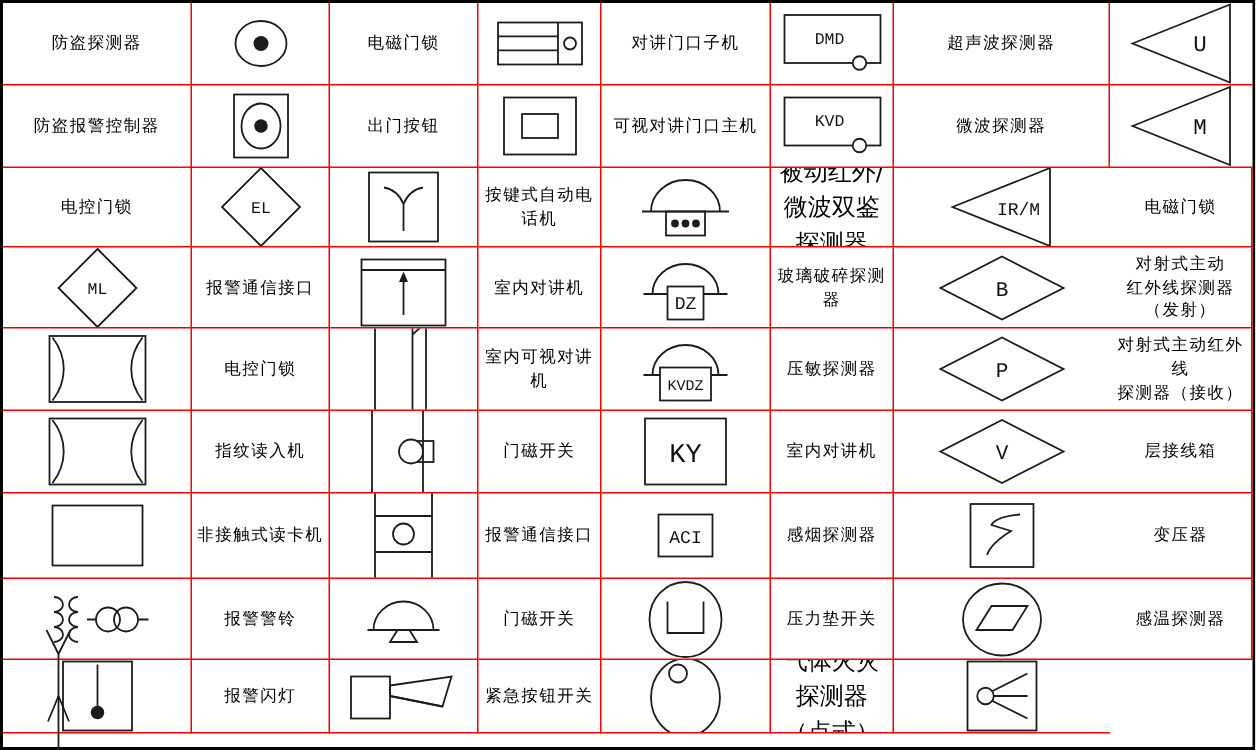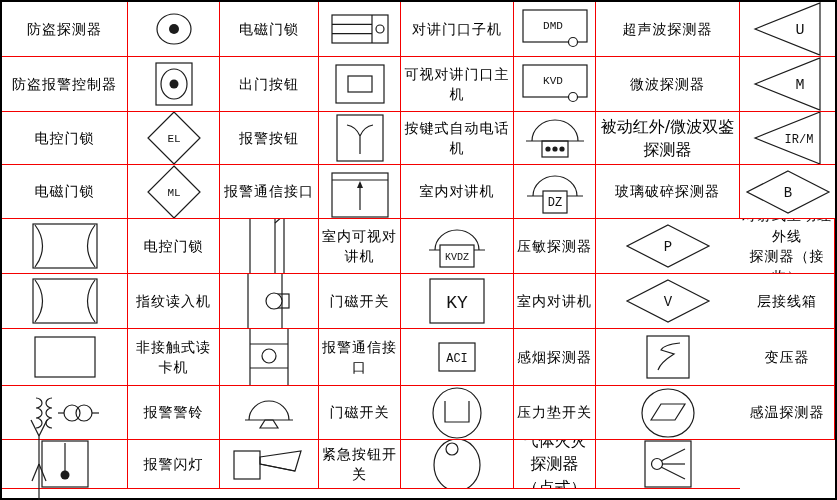--- a/index.html
+++ b/index.html
@@ -6,21 +6,21 @@
   #stage{position:relative;width:837px;height:500px;background:#fff;overflow:hidden;
          font-family:"DejaVu Sans","Liberation Sans",sans-serif;}
   #legend-grid{position:absolute;left:0;top:0;width:833px;height:496px;
     border:2px solid #000;display:grid;
     grid-template-columns:126px 92px 99px 82px 113px 82px 144px 95px;
     grid-template-rows:55px 55px 53px 54px 55px 55px 57px 54px 49px 9px;}
   .cell{box-sizing:border-box;border-right:1px solid #f40000;border-bottom:1px solid #f40000;
         display:flex;align-items:center;justify-content:center;overflow:hidden;}
   .cell.no-r{border-right:none;}
   .cell.strip{grid-column:1/-1;border:none;}
-  .label{font-size:14px;color:#000;text-align:center;white-space:pre-line;
+  .label{font-size:11px;color:#000;text-align:center;white-space:pre-line;
          line-height:1.45;letter-spacing:1px;padding:0 2px;}
   .label.tight{font-size:16px;letter-spacing:0;}
   svg{display:block;}
   svg .ln{stroke:#1c1c1c;stroke-width:1.2;fill:none;}
   svg .fl{fill:#1c1c1c;stroke:none;}
   svg .wh{fill:#fff;stroke:#1c1c1c;stroke-width:1.2;}
   svg text{font-family:"Liberation Mono","DejaVu Sans Mono",monospace;fill:#111;
            text-anchor:middle;}
   #margin-mark{position:absolute;left:25px;top:418px;z-index:3;}
 </style>
@@ -110,23 +110,20 @@
       <div class="cell">
         <span class="label">电控门锁</span>
       </div>
       <div class="cell">
         <svg width="56" height="56" viewBox="0 0 56 56">
           <polygon class="ln" points="28,2 54,28 28,54 2,28"></polygon>
           <text x="28" y="32" font-size="11">EL</text>
         </svg>
       </div>
       <div class="cell">
-        <span class="label">报警按钮</span>
-      </div>
-      <div class="cell">
         <svg width="48" height="48" viewBox="0 0 48 48">
           <rect class="ln" x="1" y="1" width="46" height="46"></rect>
           <path class="ln" d="M24,40 L24,22 M24,22 C21,15 17,12 11,11 M24,22 C27,15 31,12 37,11"></path>
         </svg>
       </div>
       <div class="cell">
         <span class="label">按键式自动电话机</span>
       </div>
       <div class="cell">
         <svg width="62" height="46" viewBox="0 0 62 46">
@@ -179,20 +176,24 @@
         </svg>
       </div>
       <div class="cell">
         <span class="label">玻璃破碎探测器</span>
       </div>
       <div class="cell no-r">
         <svg width="86" height="46" viewBox="0 0 86 46">
           <polygon class="ln" points="43,2 84,23 43,44 2,23"></polygon>
           <text x="43" y="28" font-size="14">B</text>
         </svg>
+      </div>
+      <div class="cell">
+        <span class="label">对射式主动
+红外线探测器（发射）</span>
       </div>
       <div class="cell">
         <svg width="66" height="46" viewBox="0 0 66 46">
           <rect class="ln" x="1" y="1" width="64" height="44"></rect>
           <path class="ln" d="M3,2 C13,15 13,31 3,44"></path>
           <path class="ln" d="M63,2 C53,15 53,31 63,44"></path>
         </svg>
       </div>
       <div class="cell">
         <span class="label">电控门锁</span>

